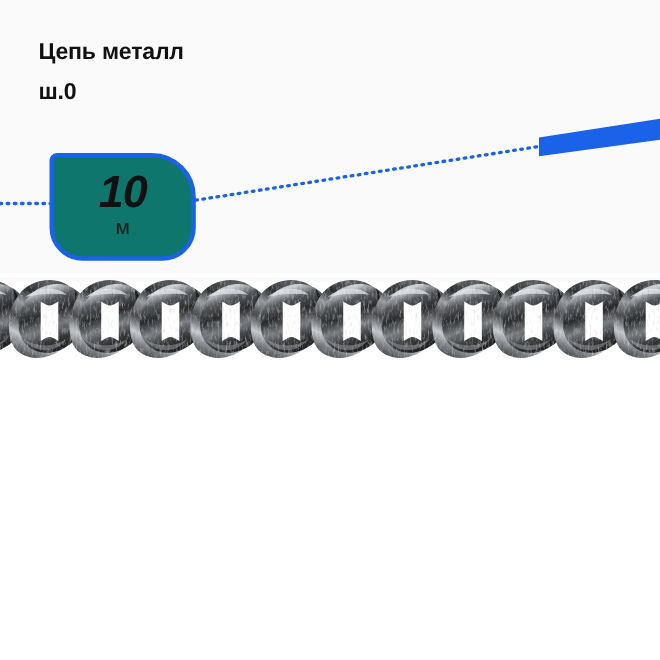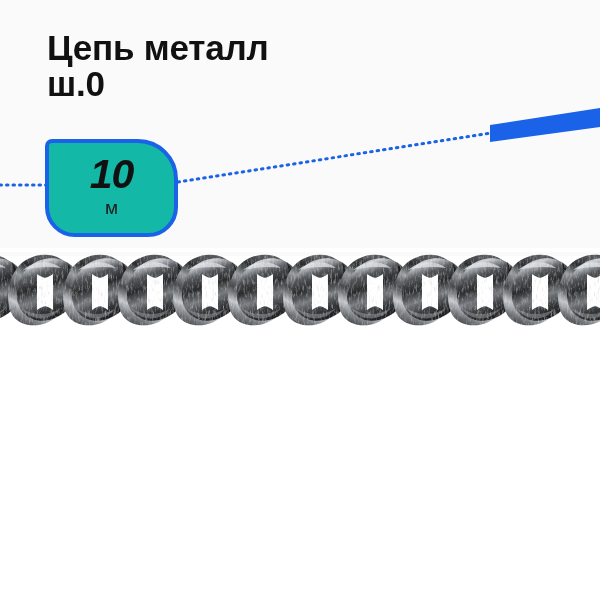--- a/index.html
+++ b/index.html
@@ -20,24 +20,24 @@
   .top-panel {
     position: absolute;
     left: 0; top: 0;
     width: 600px; height: 256px;
     background: #fafafa;
   }
 
   
   .title {
     position: absolute;
-    left: 47px;
+    left: 35px;
     top: 30px;
     width: 330px;
-    font-size: 35px;
+    font-size: 21px;
     line-height: 36px;
     font-weight: 700;
     letter-spacing: -0.2px;
     color: #111111;
     white-space: pre-line;
   }
 
   
   .guides {
     position: absolute;
@@ -48,21 +48,21 @@
   
   .badge {
     position: absolute;
     left: 45px;
     top: 139px;
     width: 133px;
     height: 98px;
     box-sizing: border-box;
     border: 4px solid #1a62e8;
     border-radius: 7px 40px 30px 30px;
-    background: #14b8a6;
+    background: #0f766e;
   }
   .badge-inner {
     position: absolute;
     left: 0; top: 0;
     width: 100%; height: 100%;
     display: flex;
     flex-direction: column;
     align-items: center;
     justify-content: center;
   }

